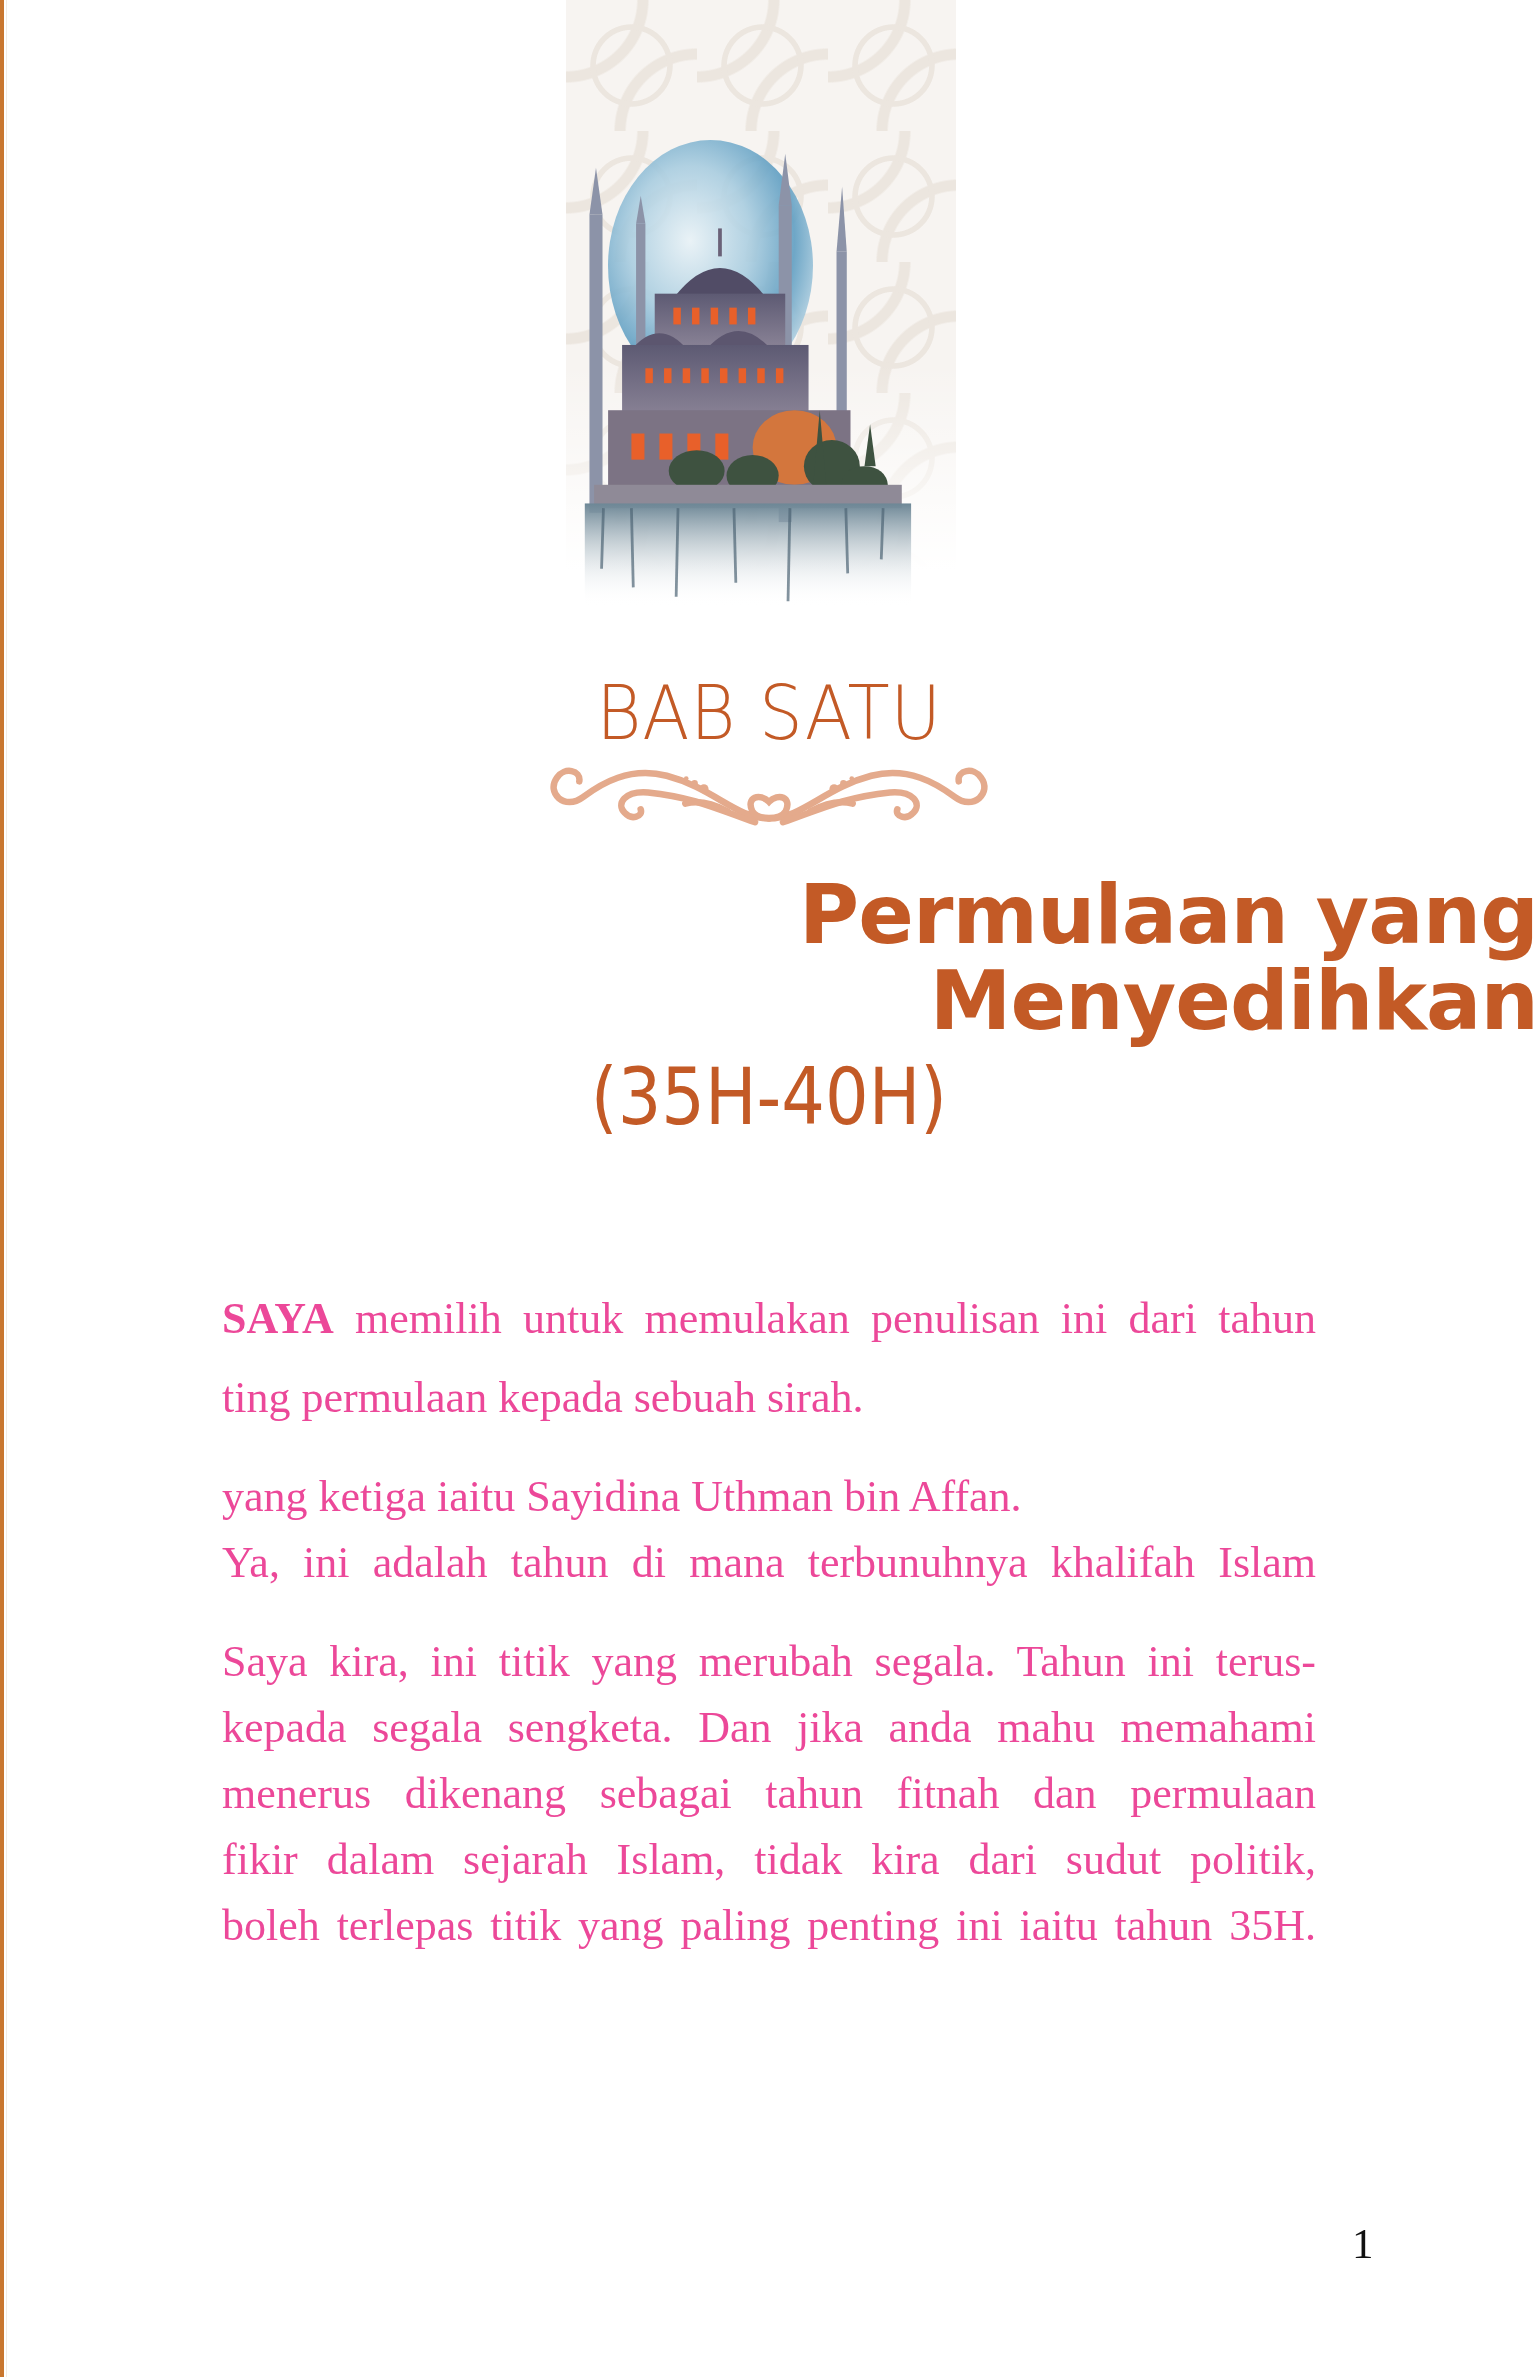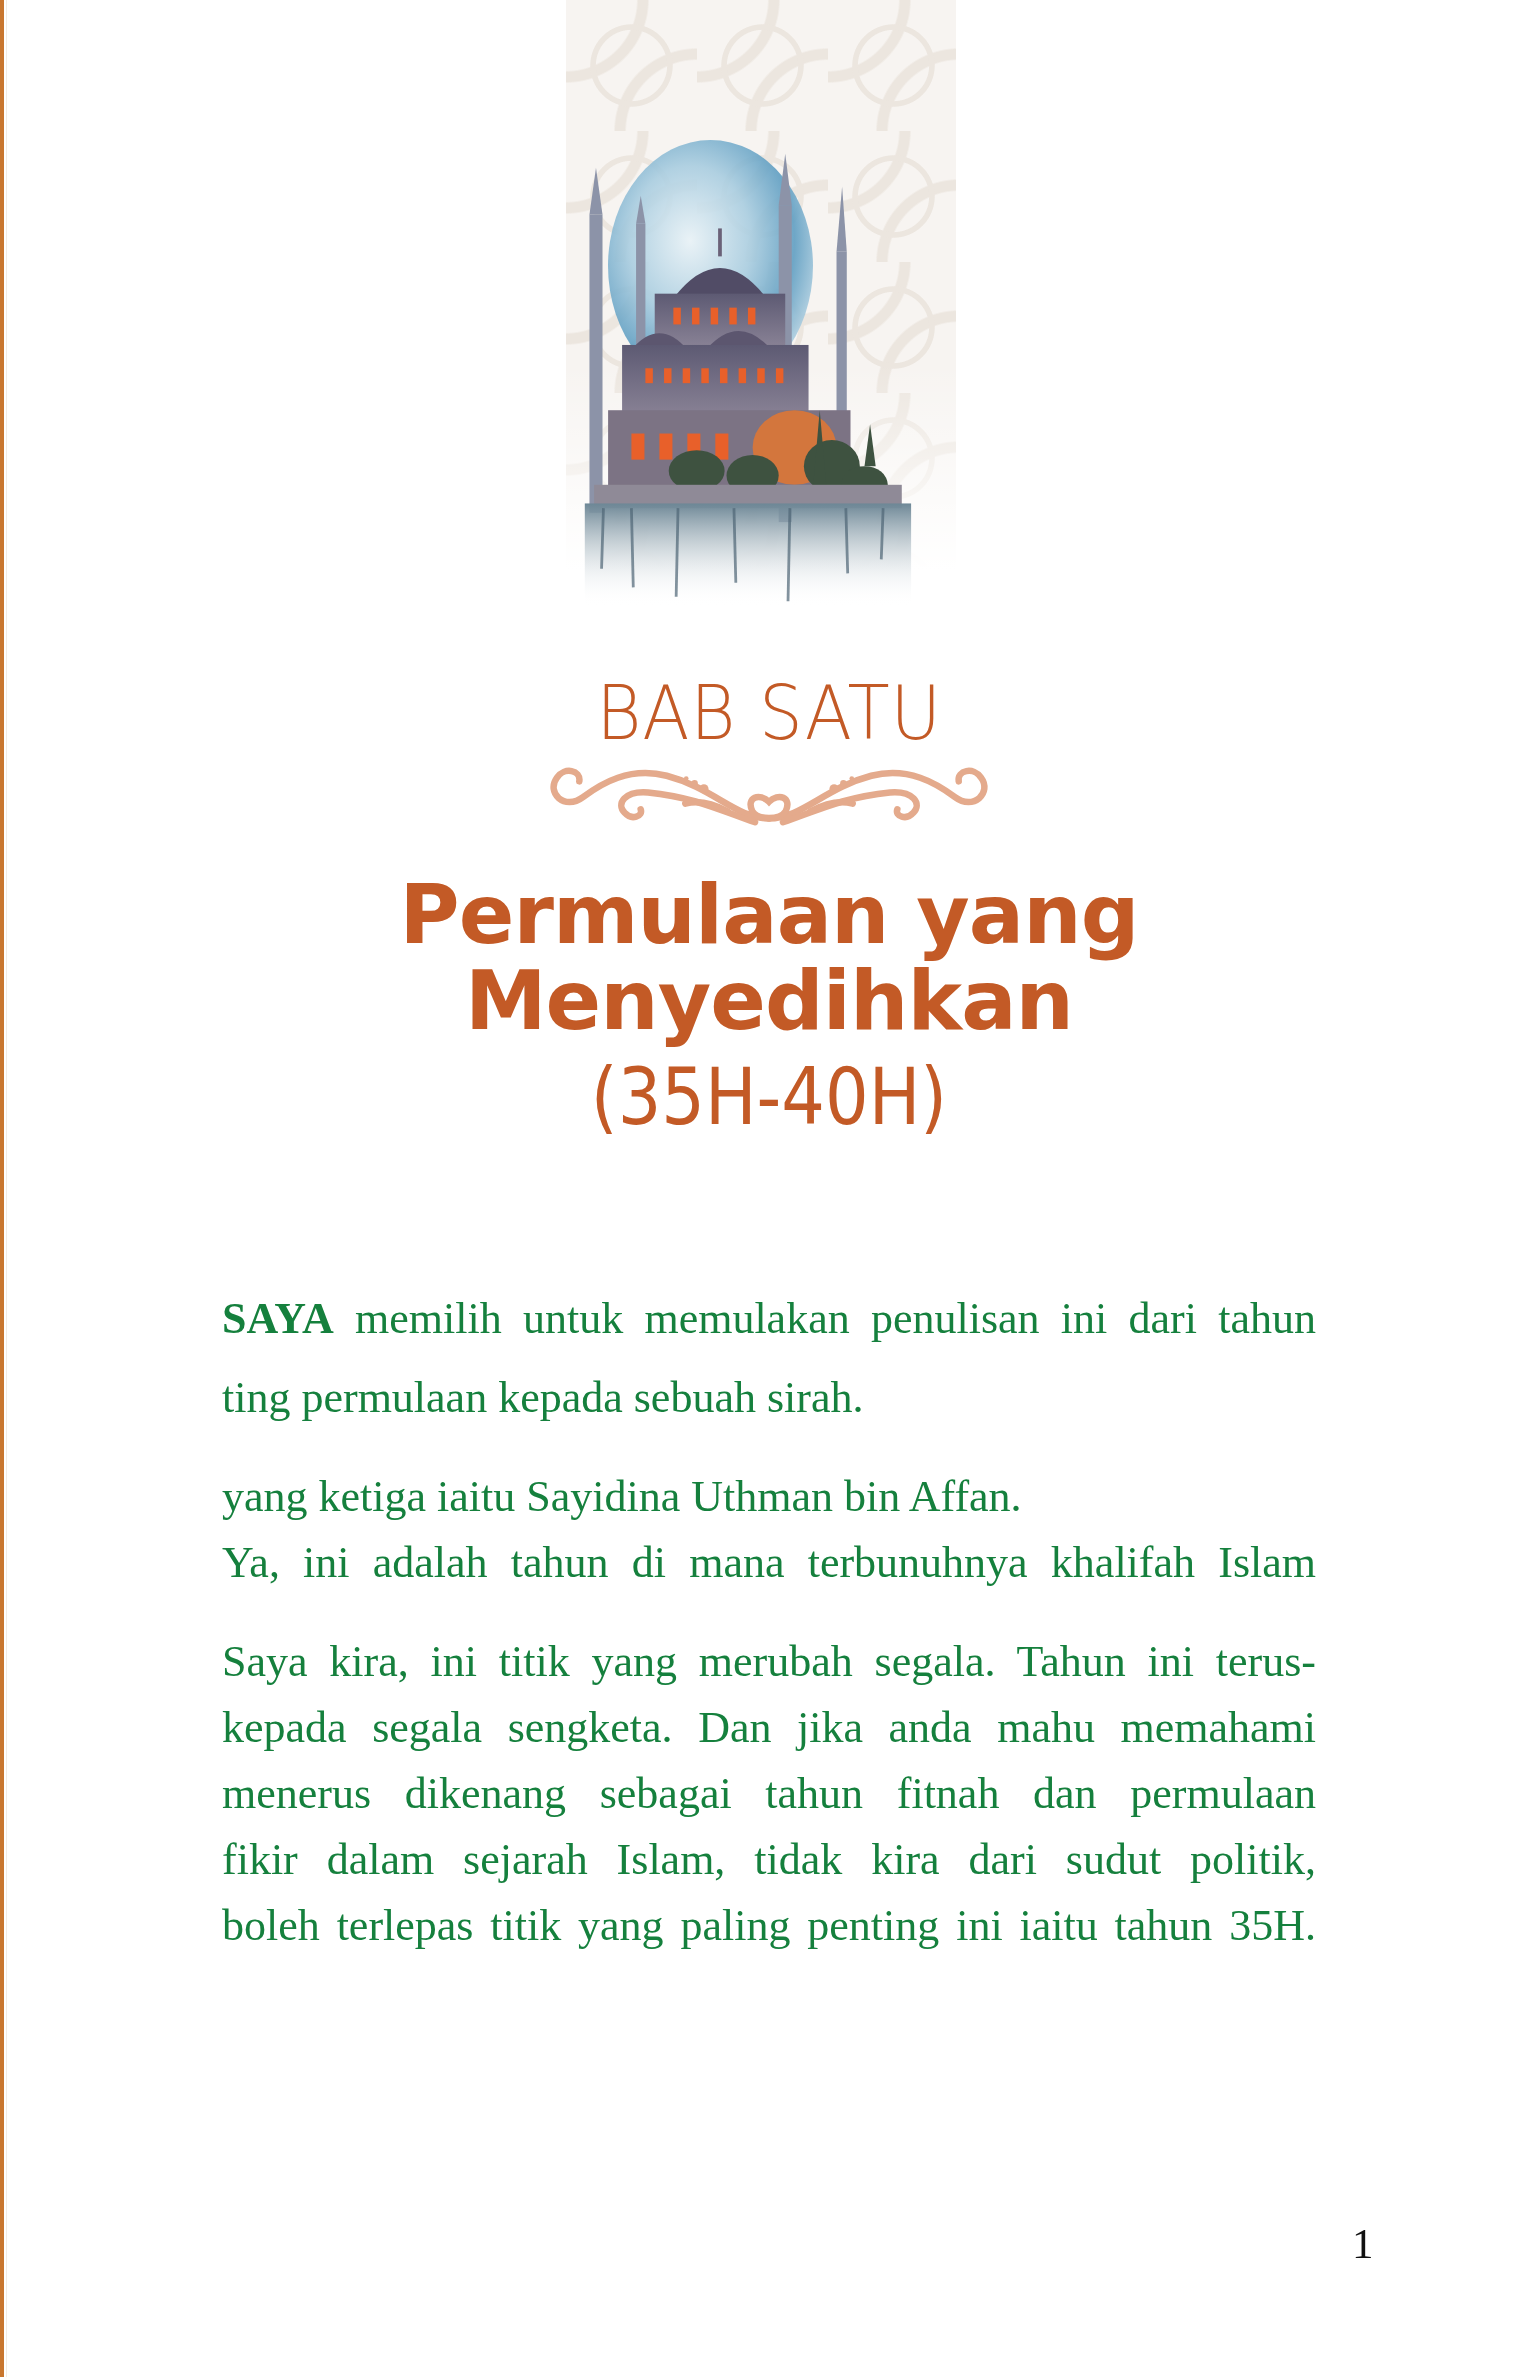--- a/index.html
+++ b/index.html
@@ -18,26 +18,26 @@
   }
   .pattern-fade { position:absolute; left:0; right:0; bottom:0; height:242px; background:linear-gradient(to bottom, rgba(255,255,255,0), #ffffff 85%); }
   .moon { position:absolute; left:42px; top:140px; width:205px; height:252px; border-radius:50%;
     background:radial-gradient(ellipse at 40% 40%, #e8f2f7 0%, #a9cde0 35%, #5f9ec2 60%, #d9e9f1 85%, rgba(255,255,255,0) 100%); opacity:0.9; }
   svg.mosque { position:absolute; left:0; top:0; }
 
   .chapter-label { position:absolute; left:0; width:1538px; top:676px; text-align:center;
     font-family:"DejaVu Sans", sans-serif; font-size:75px; letter-spacing:0.9px; color:#c35a26; font-weight:300; line-height:1; transform:scaleX(0.92); }
   .ornament { position:absolute; left:536px; top:746px; }
 
-  .title { position:absolute; left:0; width:1538px; top:872px; text-align:center; color:#c35a26;
+  .title { position:absolute; left:0; width:1538px; top:872px; text-align:right; color:#c35a26;
     font-family:"DejaVu Sans", sans-serif; font-weight:bold; font-size:82px; line-height:86px; letter-spacing:-0.9px; }
   .title-range { position:absolute; left:0; width:1538px; top:1058px; text-align:center; color:#c35a26;
     font-family:"DejaVu Sans", sans-serif; font-weight:normal; font-size:78px; line-height:1; transform:scaleX(0.88); }
 
-  .body-text { position:absolute; left:222px; width:1094px; top:1286px; color:#15803d;
+  .body-text { position:absolute; left:222px; width:1094px; top:1286px; color:#ec4899;
     font-family:"Liberation Serif", serif; font-size:44px; line-height:66px; }
   .body-text p { margin:0 0 33px 0; text-align:justify; text-align-last:left; }
   .body-text .line { display:block; text-align:justify; text-align-last:justify; white-space:nowrap; }
   .body-text .line.last { text-align-last:left;margin-top:13px; }
   .lead { font-weight:bold; }
   .page-number { position:absolute; left:1352px; top:2219px; font-family:"Liberation Serif", serif; font-size:43px; color:#111; }
 </style>
 </head>
 <body>
 

